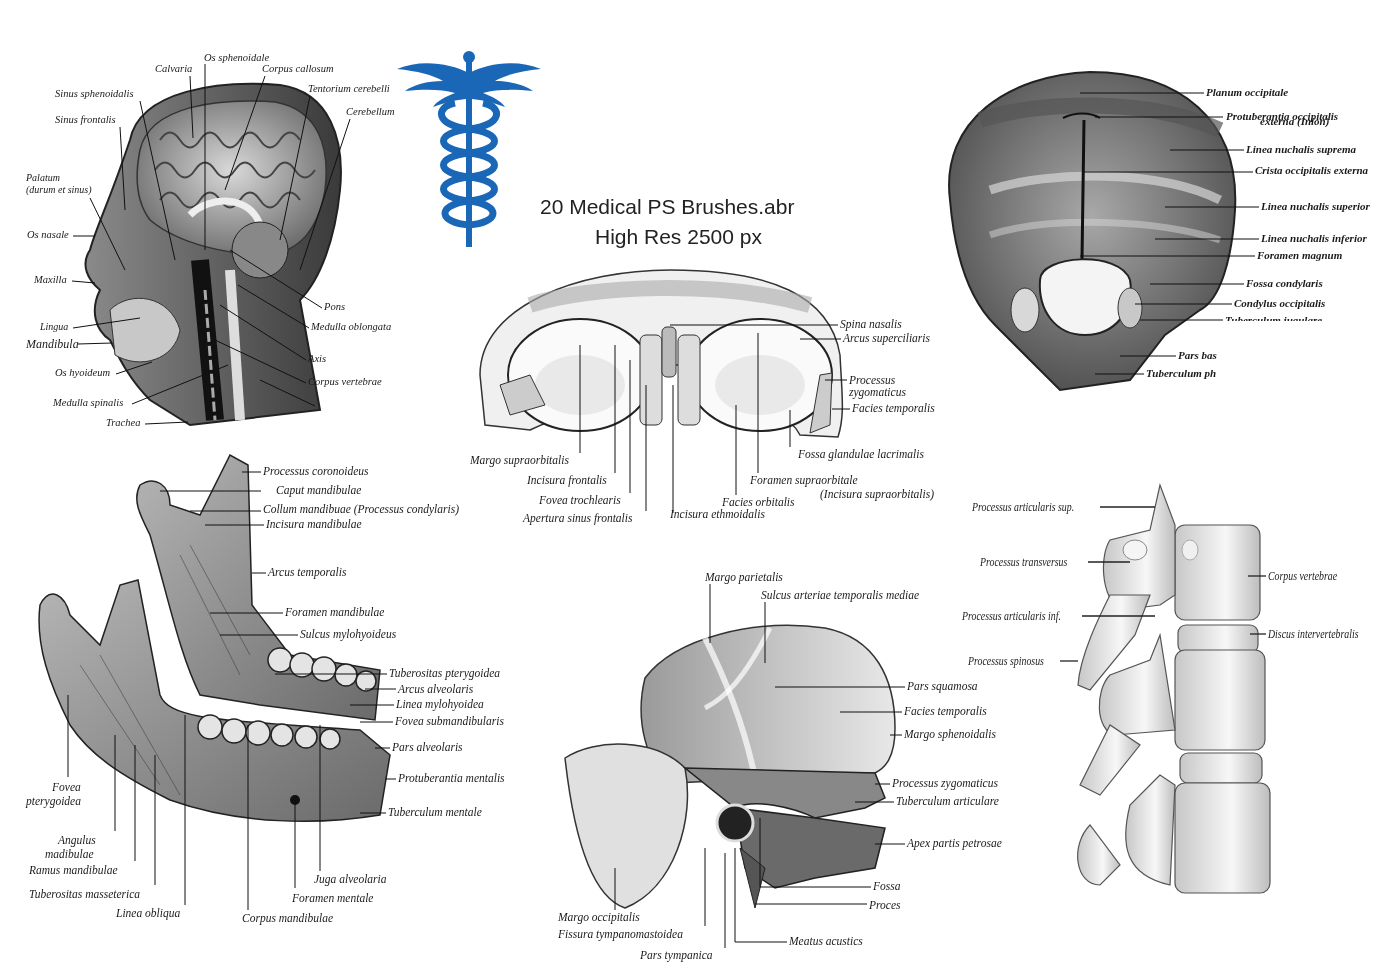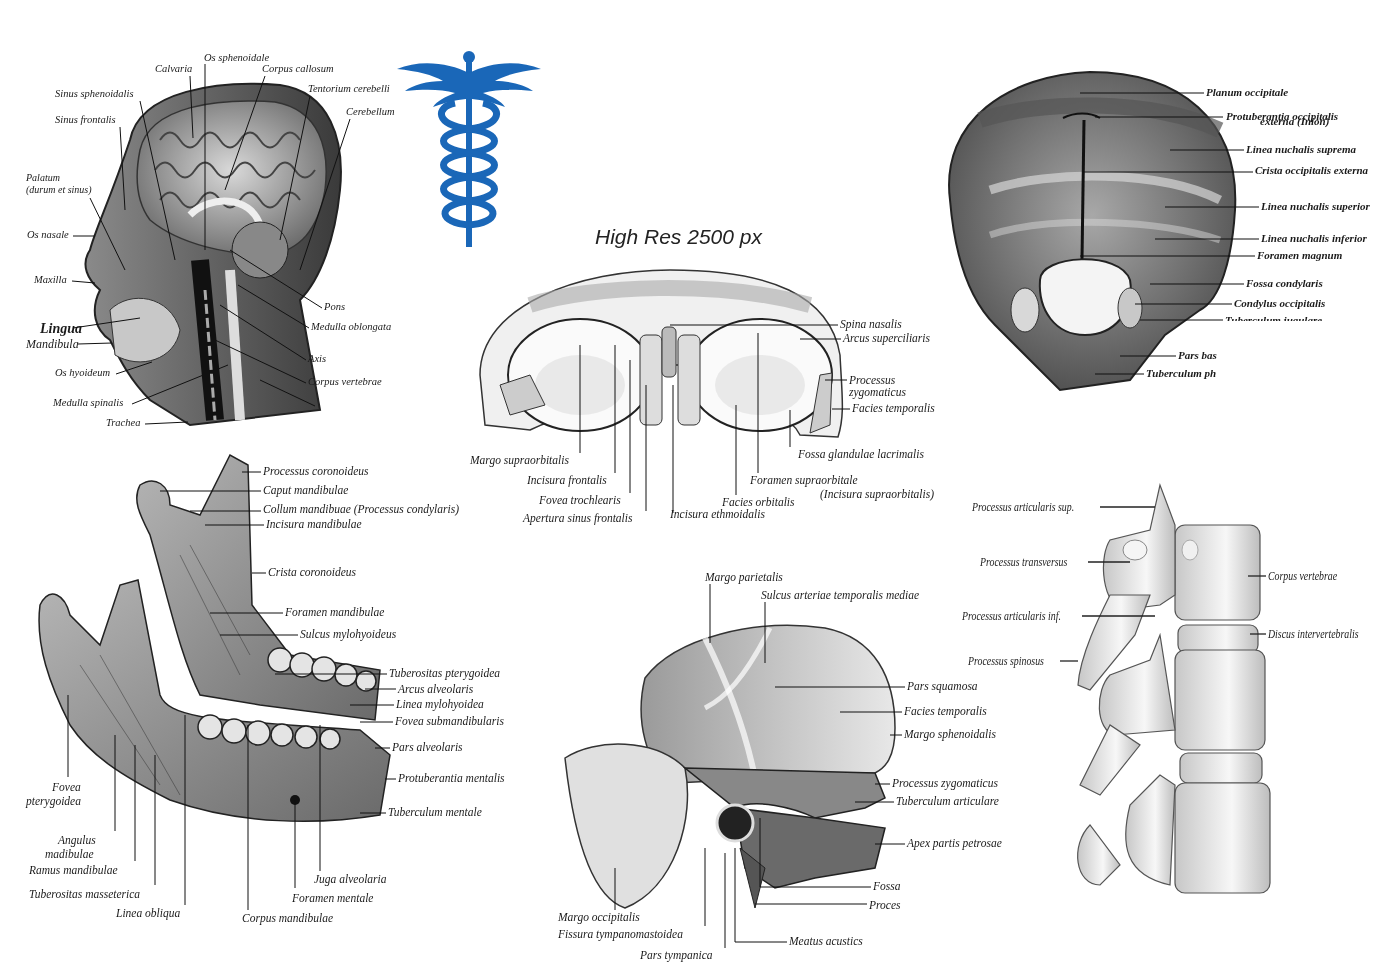--- a/index.html
+++ b/index.html
@@ -21,21 +21,22 @@
       <circle cx="74" cy="12" r="6"></circle>
       <rect x="71" y="12" width="6" height="190"></rect>
       <path d="M74 28 C55 18 25 14 2 24 C22 26 38 30 48 36 C32 36 18 40 10 46 C30 44 46 44 60 48 C50 52 42 56 38 62 C54 56 66 54 74 54 Z"></path>
       <path d="M74 28 C93 18 123 14 146 24 C126 26 110 30 100 36 C116 36 130 40 138 46 C118 44 102 44 88 48 C98 52 106 56 110 62 C94 56 82 54 74 54 Z"></path>
     </g>
     <g fill="none" stroke="#1a67b8" stroke-width="7">
       <path d="M60 58 C40 62 40 80 74 84 C108 88 108 104 74 108 C40 112 40 128 74 132 C108 136 108 152 74 156 C40 160 44 178 74 180"></path>
       <path d="M88 58 C108 62 108 80 74 84 C40 88 40 104 74 108 C108 112 108 128 74 132 C40 136 40 152 74 156 C108 160 104 178 74 180"></path>
     </g>
   </svg>
-  <div class="sub" style="left:200px;top:180px;font-style:italic;">High Res 2500 px</div>
+  <div class="sub" style="left:145px;top:150px;">20 Medical PS Brushes.abr</div>
+  <div class="sub" style="left:200px;top:180px;">High Res 2500 px</div>
 </div>
 
 <div class="panel" style="left:0;top:40px;width:420px;height:400px;">
   <svg width="420" height="400" style="left:0;top:0">
     <defs>
       <radialGradient id="brainG" cx="50%" cy="45%" r="60%">
           <stop offset="0" stop-color="#d9d9d9"></stop>
           <stop offset="1" stop-color="#6a6a6a"></stop>
         </radialGradient>
       <linearGradient id="neckG" x1="0" x2="1">
@@ -62,21 +63,21 @@
   <div class="lbl" style="left:262px;top:24px;font-size:10.5px;">Corpus callosum</div>
   <div class="lbl" style="left:308px;top:44px;font-size:10.5px;">Tentorium cerebelli</div>
   <div class="lbl" style="left:55px;top:49px;font-size:10.5px;">Sinus sphenoidalis</div>
   <div class="lbl" style="left:55px;top:75px;font-size:10.5px;">Sinus frontalis</div>
   <div class="lbl" style="left:346px;top:67px;font-size:10.5px;">Cerebellum</div>
   <div class="lbl" style="left:26px;top:133px;font-size:10px;">Palatum</div>
   <div class="lbl" style="left:26px;top:145px;font-size:10px;">(durum et sinus)</div>
   <div class="lbl" style="left:27px;top:190px;font-size:10.5px;">Os nasale</div>
   <div class="lbl" style="left:34px;top:235px;font-size:10.5px;">Maxilla</div>
   <div class="lbl" style="left:324px;top:262px;font-size:10.5px;">Pons</div>
-  <div class="lbl" style="left:40px;top:282px;font-size:14px;font-weight:bold;">Lingua</div>
+  <div class="lbl" style="left:40px;top:282px;font-size:10px;">Lingua</div>
   <div class="lbl" style="left:26px;top:298px;font-size:12px;">Mandibula</div>
   <div class="lbl" style="left:311px;top:282px;font-size:10.5px;">Medulla oblongata</div>
   <div class="lbl" style="left:308px;top:314px;font-size:10.5px;">Axis</div>
   <div class="lbl" style="left:55px;top:328px;font-size:10.5px;">Os hyoideum</div>
   <div class="lbl" style="left:308px;top:337px;font-size:10.5px;">Corpus vertebrae</div>
   <div class="lbl" style="left:53px;top:358px;font-size:10.5px;">Medulla spinalis</div>
   <div class="lbl" style="left:106px;top:378px;font-size:10.5px;">Trachea</div>
   <svg width="420" height="400" style="left:0;top:0">
     <g stroke="#111" stroke-width="1" fill="none">
       <line x1="205" y1="24" x2="205" y2="210"></line>
@@ -223,24 +224,24 @@
     </g>
     <circle cx="275" cy="345" r="5" fill="#111"></circle>
     <g stroke="#333" stroke-width="1" opacity=".5">
       <line x1="160" y1="100" x2="220" y2="220"></line>
         <line x1="170" y1="90" x2="230" y2="200"></line>
       <line x1="60" y1="210" x2="140" y2="330"></line>
         <line x1="80" y1="200" x2="160" y2="340"></line>
     </g>
   </svg>
   <div class="lbl" style="left:243px;top:11px;">Processus coronoideus</div>
-  <div class="lbl" style="left:243px;top:30px;text-align:center;">Caput mandibulae</div>
+  <div class="lbl" style="left:256px;top:30px;text-align:center;">Caput mandibulae</div>
   <div class="lbl" style="left:243px;top:49px;">Collum mandibuae (Processus condylaris)</div>
   <div class="lbl" style="left:246px;top:64px;">Incisura mandibulae</div>
-  <div class="lbl" style="left:248px;top:112px;">Crista coronoideus</div>
+  <div class="lbl" style="left:248px;top:112px;">Arcus temporalis</div>
   <div class="lbl" style="left:265px;top:152px;">Foramen mandibulae</div>
   <div class="lbl" style="left:280px;top:174px;">Sulcus mylohyoideus</div>
   <div class="lbl" style="left:369px;top:213px;">Tuberositas  pterygoidea</div>
   <div class="lbl" style="left:378px;top:229px;">Arcus alveolaris</div>
   <div class="lbl" style="left:376px;top:244px;">Linea mylohyoidea</div>
   <div class="lbl" style="left:375px;top:261px;">Fovea submandibularis</div>
   <div class="lbl" style="left:372px;top:287px;">Pars alveolaris</div>
   <div class="lbl" style="left:378px;top:318px;">Protuberantia mentalis</div>
   <div class="lbl" style="left:368px;top:352px;">Tuberculum mentale</div>
   <div class="lbl" style="left:32px;top:327px;">Fovea</div>

